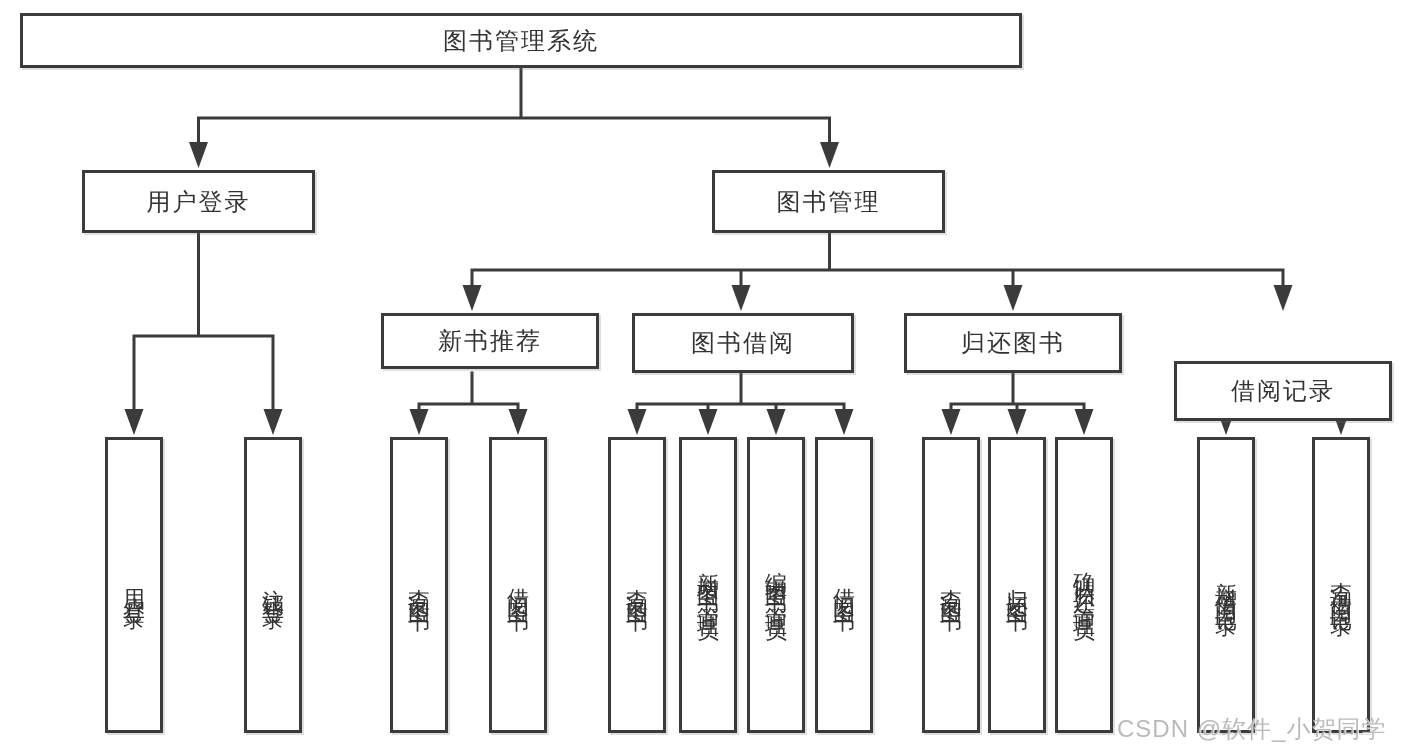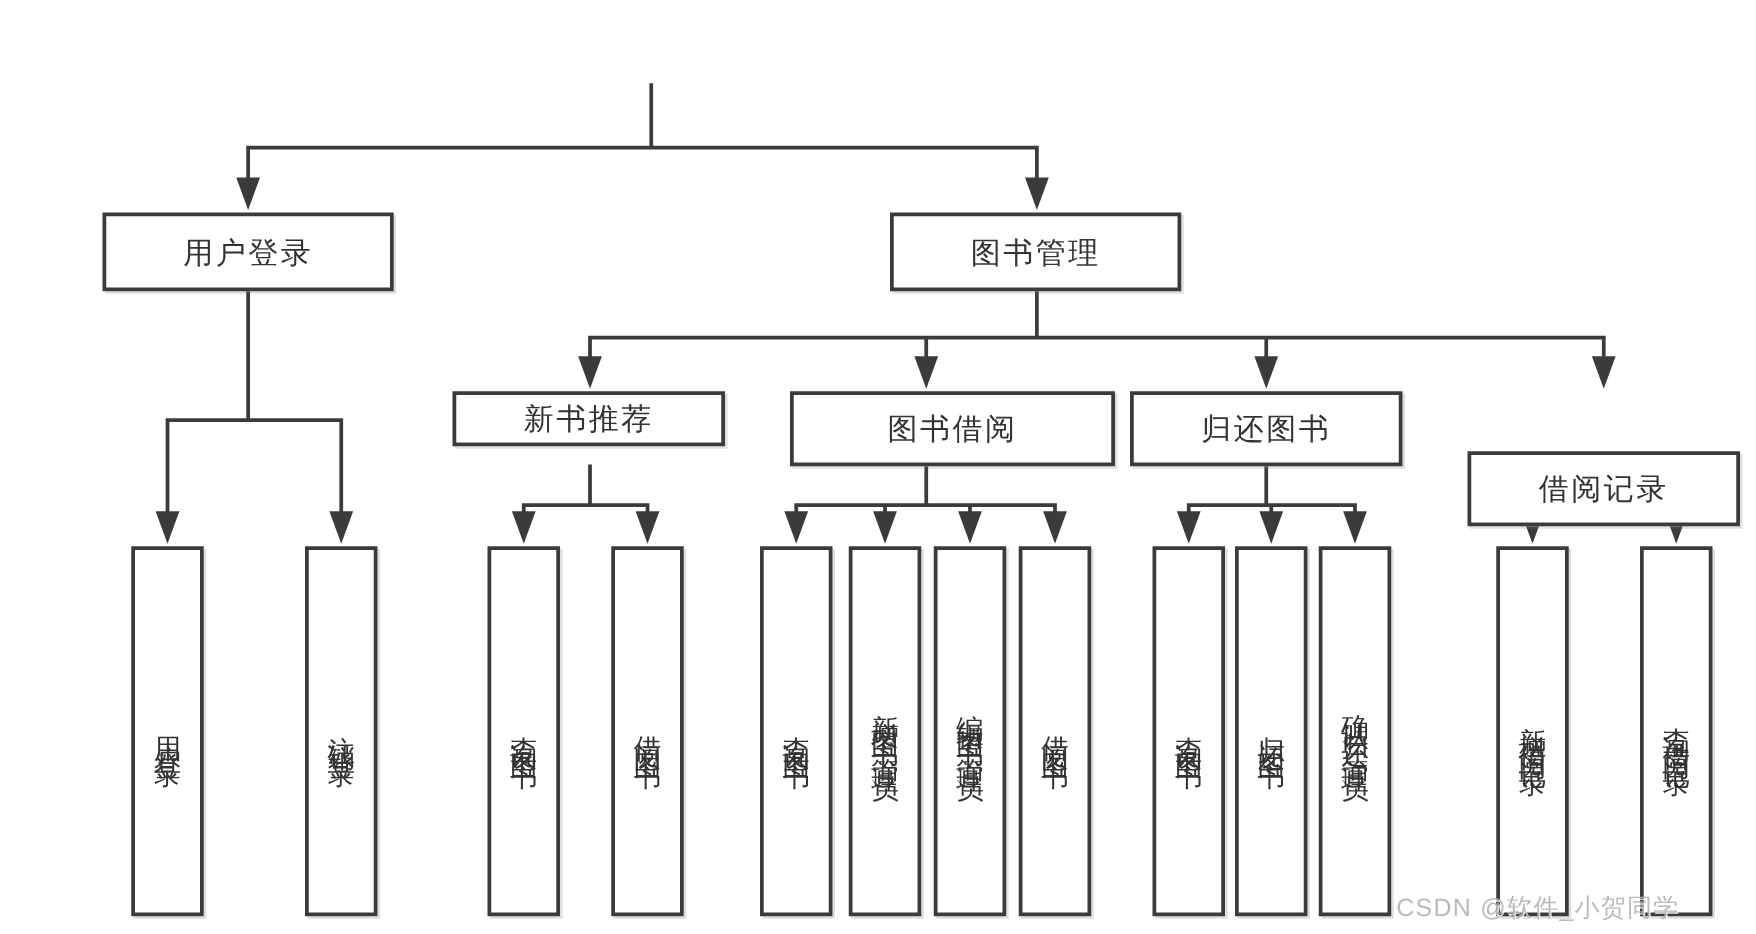--- a/index.html
+++ b/index.html
@@ -36,21 +36,21 @@
     font-size: 22px;
     letter-spacing: 7px;
     line-height: 1;
     white-space: nowrap;
   }
   .watermark {
     position: absolute;
     left: 1117px;
     top: 713px;
     width: 222px;
-    font-size: 20px;
+    font-size: 24px;
     letter-spacing: 1px;
     color: rgba(178,178,178,0.9);
     text-shadow: 1px 1px 0 rgba(255,255,255,0.85);
     white-space: nowrap;
     z-index: 3;
   }
 </style>
 </head>
 <body>
 
@@ -82,32 +82,35 @@
       <polygon points="766.5,409 785.5,409 776,435"></polygon>
       <polygon points="834.5,409 853.5,409 844,435"></polygon>
       <polygon points="941.5,409 960.5,409 951,435"></polygon>
       <polygon points="1007.5,409 1026.5,409 1017,435"></polygon>
       <polygon points="1074.5,409 1093.5,409 1084,435"></polygon>
       <polygon points="1216.5,409 1235.5,409 1226,435"></polygon>
       <polygon points="1331.5,409 1350.5,409 1341,435"></polygon>
     </g>
   </svg>
 
+  <div class="node h" style="left:20px; top:13px; width:1002px; height:55px;">
+    <span>图书管理系统</span>
+  </div>
 
   <div class="node h" style="left:82px; top:170px; width:233px; height:63px;">
     <span>用户登录</span>
   </div>
   <div class="node h" style="left:712px; top:170px; width:233px; height:63px;">
     <span>图书管理</span>
   </div>
 
-  <div class="node h" style="left:362px; top:313px; width:218px; height:44px;font-family:Liberation Mono, monospace;">
+  <div class="node h" style="left:381px; top:313px; width:218px; height:56px;font-family:Liberation Mono, monospace;">
     <span>新书推荐</span>
   </div>
-  <div class="node h" style="left:632px; top:313px; width:260px; height:60px;">
+  <div class="node h" style="left:632px; top:313px; width:222px; height:60px;">
     <span>图书借阅</span>
   </div>
   <div class="node h" style="left:904px; top:313px; width:218px; height:60px;">
     <span>归还图书</span>
   </div>
   <div class="node h" style="left:1174px; top:313px; width:218px; height:60px;margin-top:48px;">
     <span>借阅记录</span>
   </div>
 
   <div class="node v" style="left:105px; top:437px; width:58px; height:296px;">

